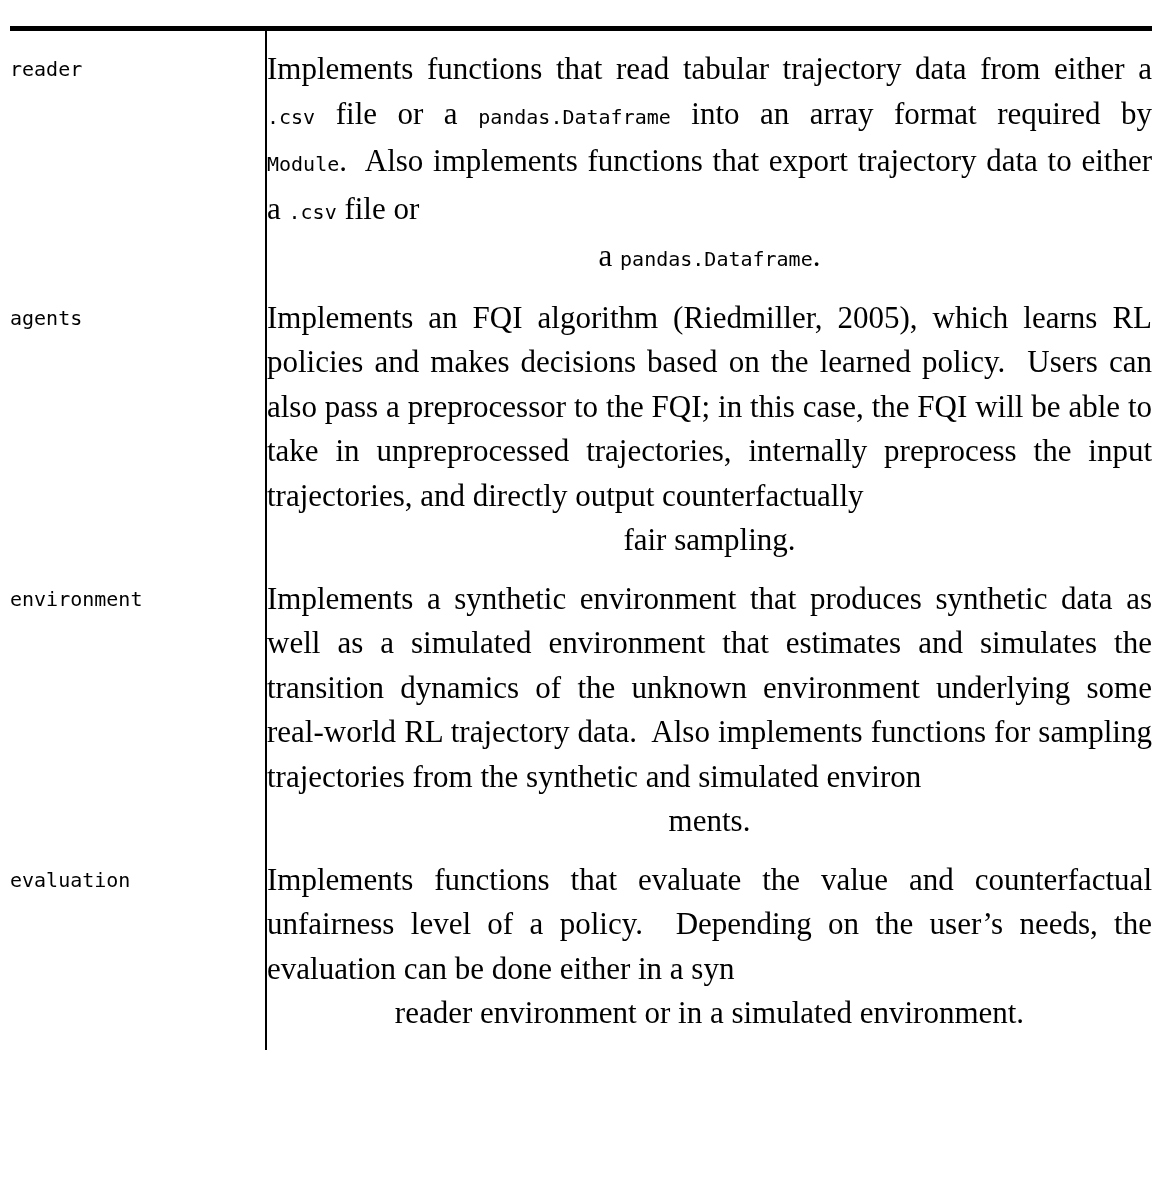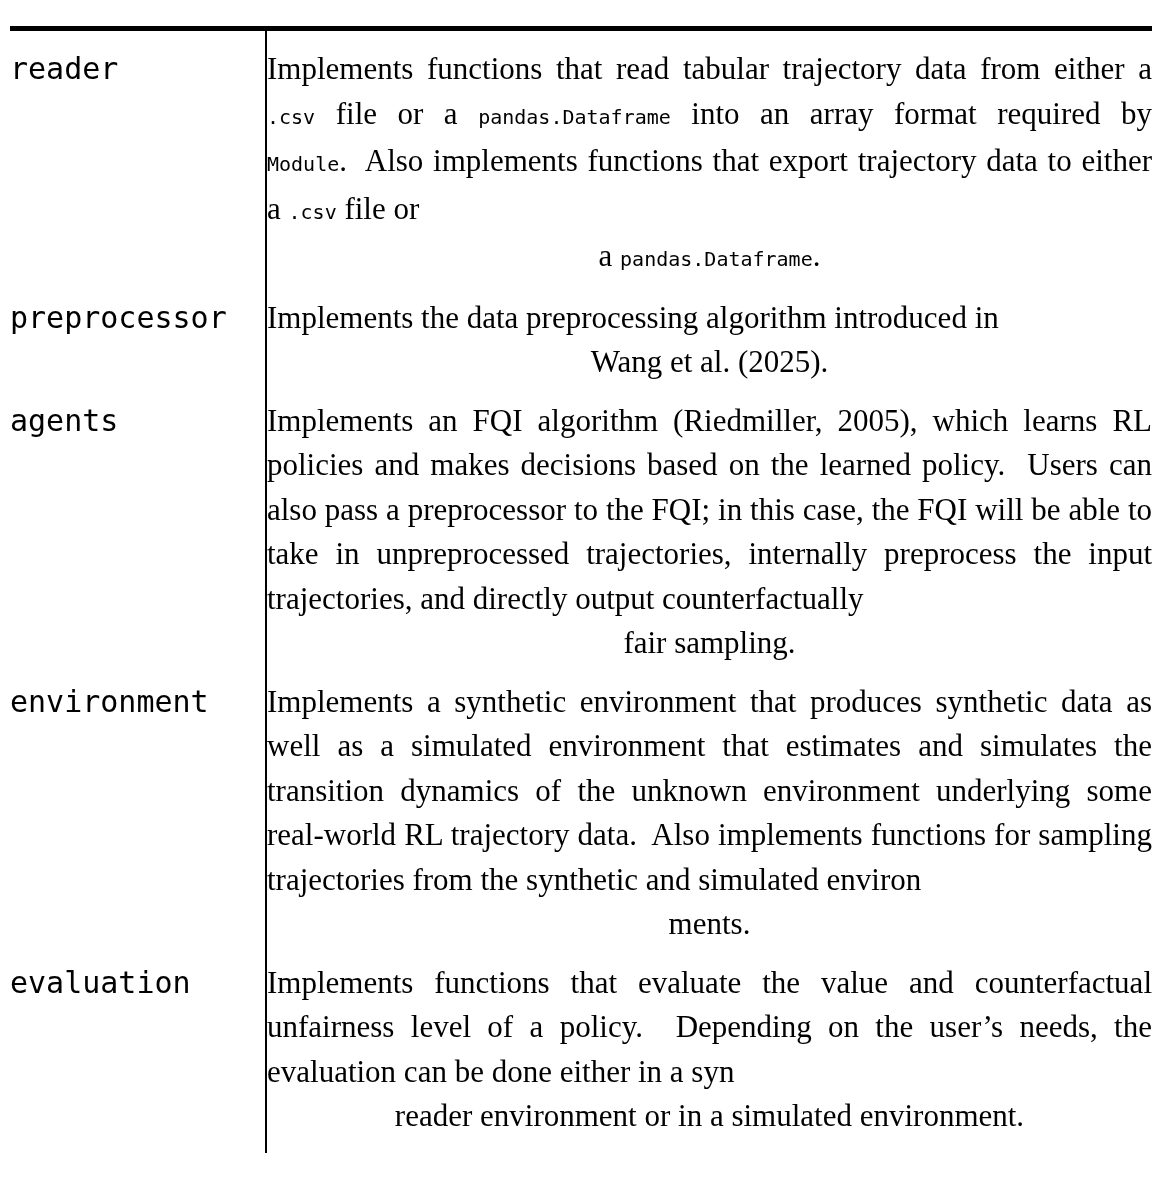--- a/index.html
+++ b/index.html
@@ -76,21 +76,21 @@
     padding-bottom: 12px;
   }
   .head-row .cell-module { border-right: 2px solid #000000; }
 
   
   .rule-cell { padding: 0; }
 
   
   .mod-name {
     font-family: "DejaVu Sans Mono", "Liberation Mono", monospace;
-    font-size: 30px;
+    font-size: 20px;
     line-height: 44px;
     letter-spacing: 0px;
     white-space: nowrap;
   }
 
   
   .body-row .cell-module {
     padding-top: 14px;
     padding-bottom: 0px;
   }
@@ -158,31 +158,20 @@
           <div class="func-text">
             <p>Implements functions that read tabular trajectory data
             from either a <code class="tt">.csv</code> file or a <code class="tt">pandas.Dataframe</code> into an
             array format required by <code class="tt">Module</code>.<span class="ss">  </span>Also implements func​tions
             that export trajectory data to either a <code class="tt">.csv</code> file or</p>
             <p class="last-line">a <code class="tt">pandas.Dataframe</code>.</p>
           </div>
         </td>
       </tr>
 
-      <tr class="body-row">
-        <td class="cell-module">
-          <div class="mod-name">preprocessor</div>
-        </td>
-        <td class="cell-func">
-          <div class="func-text">
-            <p>Implements the data preprocessing algorithm intro​duced in</p>
-            <p class="last-line">Wang et al. (2025).</p>
-          </div>
-        </td>
-      </tr>
 
       <tr class="body-row">
         <td class="cell-module">
           <div class="mod-name">agents</div>
         </td>
         <td class="cell-func">
           <div class="func-text">
             <p>Implements an FQI algorithm (Riedmiller, 2005), which
             learns RL policies and makes decisions based on the
             learned policy.<span class="ss">  </span>Users can also pass a preprocessor to

